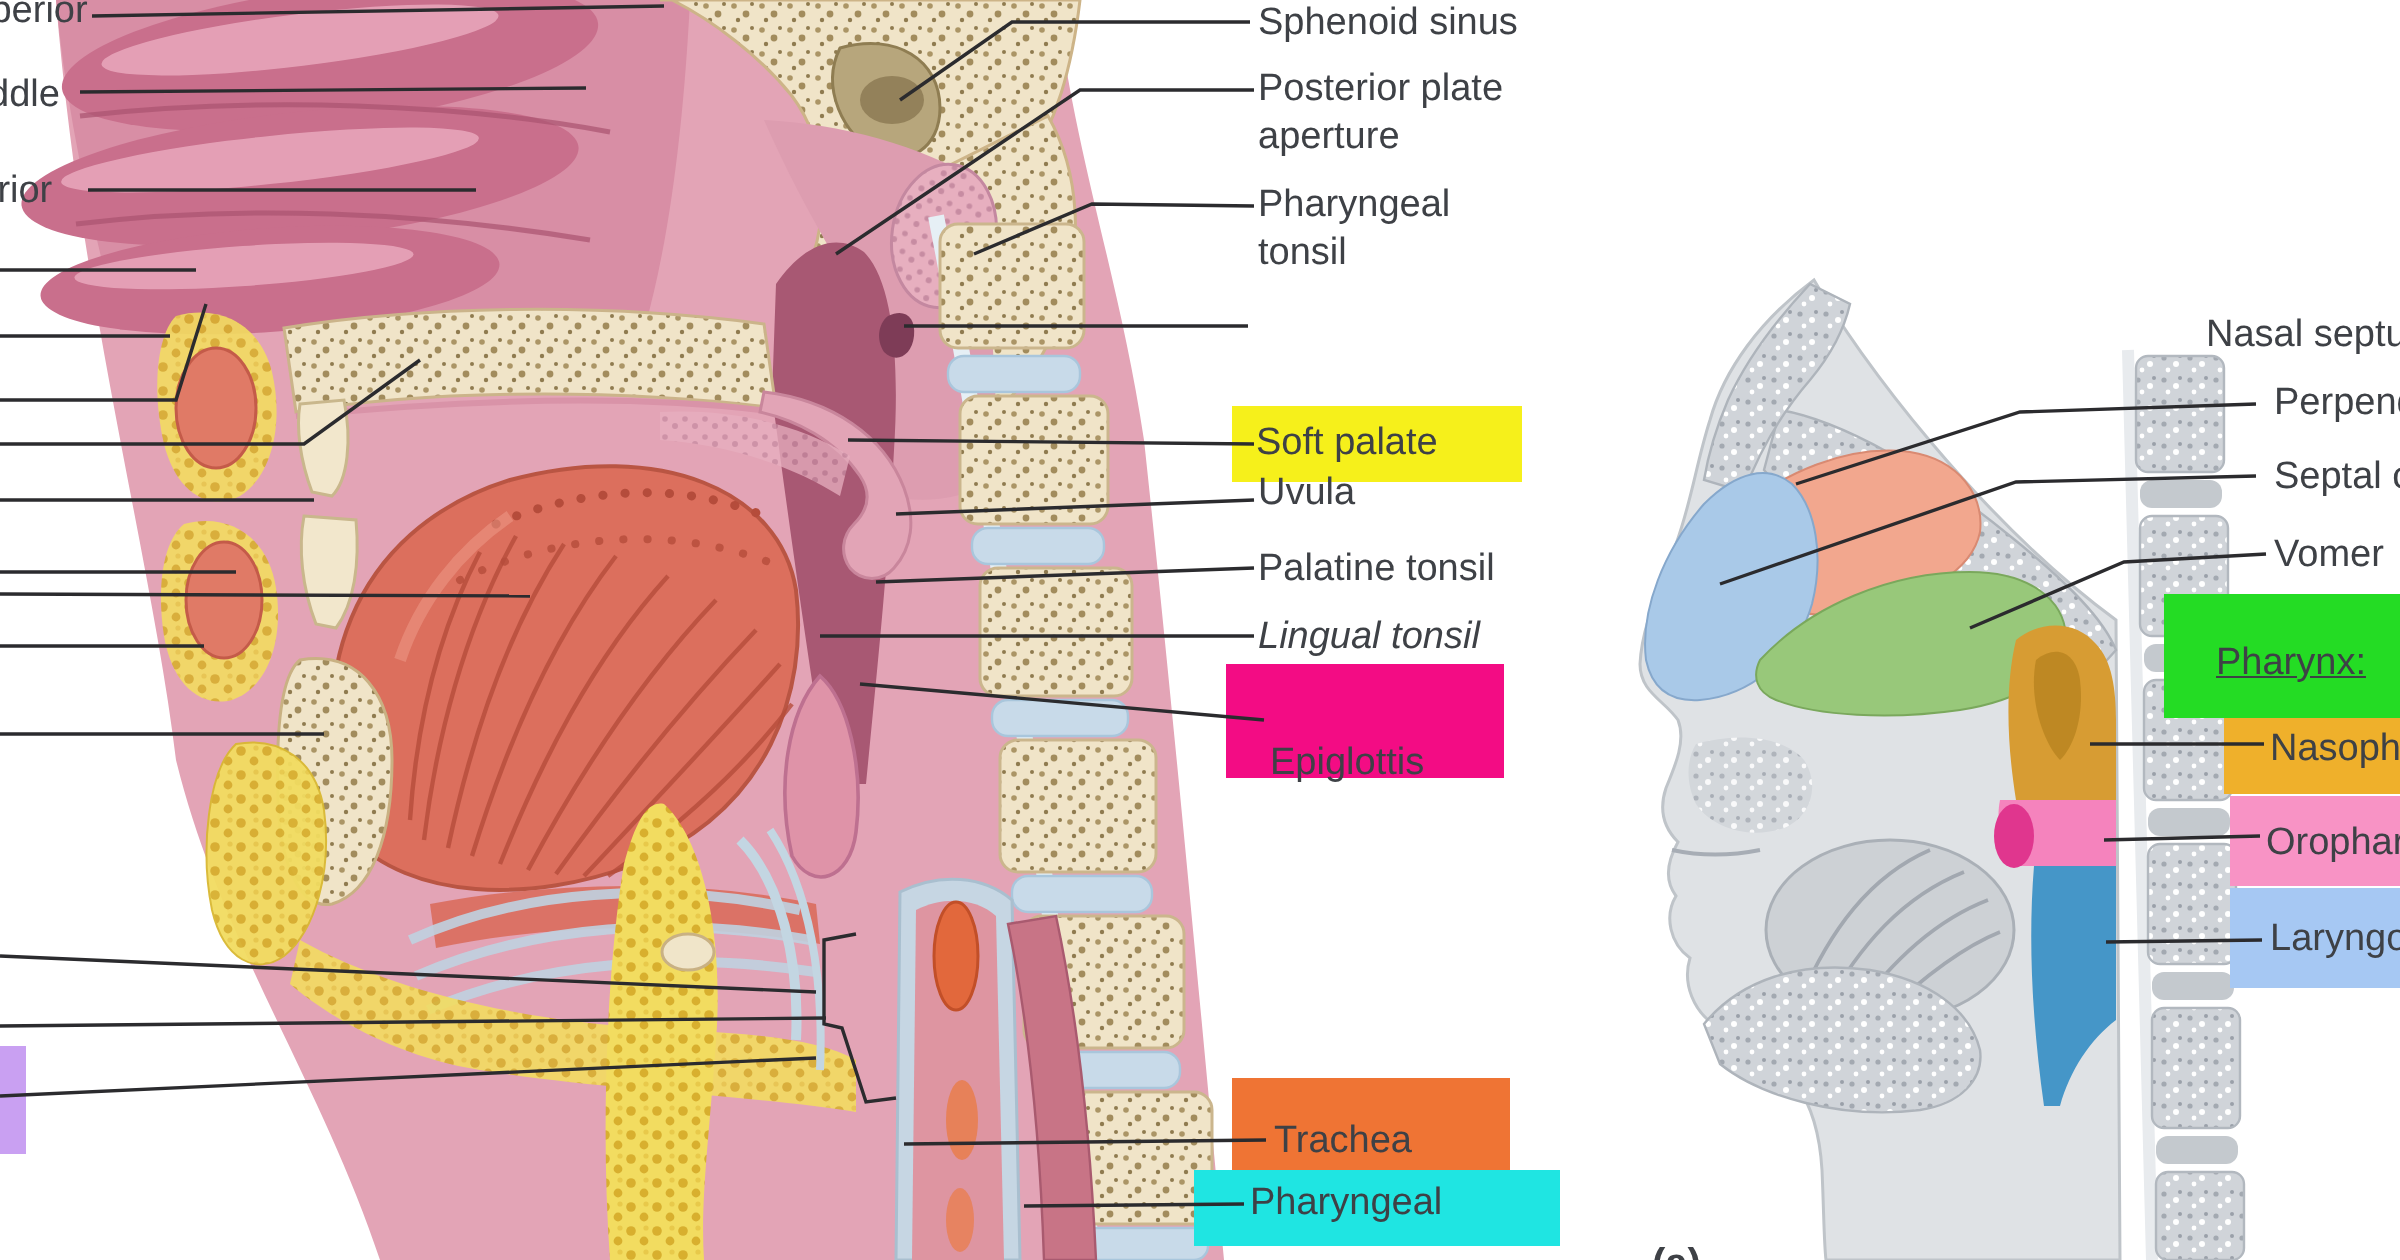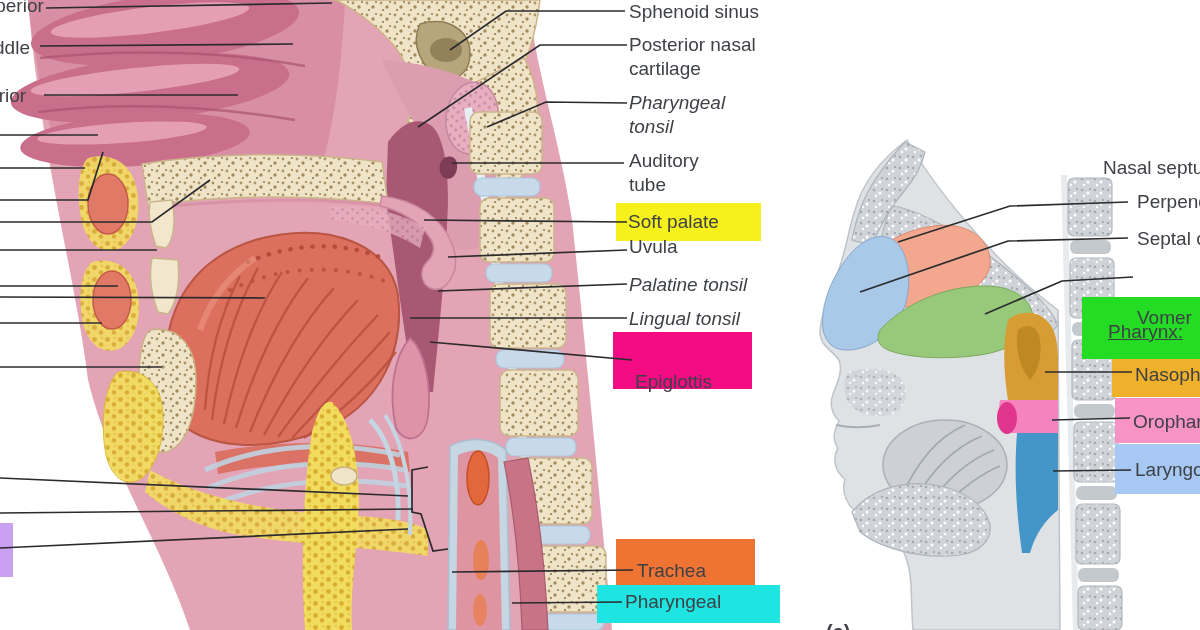--- a/index.html
+++ b/index.html
@@ -244,35 +244,34 @@
       <path d="M1052,420 L1130,418"></path>
       <path d="M1053,471 L1131,470"></path>
     </g>
   </svg>
 
   <div class="lbl" style="left:-28px;top:-6px;">Superior</div>
   <div class="lbl" style="left:-26px;top:36px;">Middle</div>
   <div class="lbl" style="left:-33px;top:84px;">Inferior</div>
 
   <div class="lbl" style="left:629px;top:0px;">Sphenoid sinus</div>
-  <div class="lbl wrap" style="left:629px;top:33px;width:160px;">Posterior nasal cartilage</div>
-  <div class="lbl wrap" style="left:629px;top:91px;width:115px;font-style:italic;">Pharyngeal tonsil</div>
-  <div class="lbl wrap" style="left:629px;top:149px;width:85px;">Auditory tube</div>
+  <div class="lbl wrap" style="left:629px;top:33px;width:160px;">Posterior plate aperture</div>
+  <div class="lbl wrap" style="left:629px;top:91px;width:115px;">Pharyngeal tonsil</div>
   <div class="lbl" style="left:628px;top:210px;">Soft palate</div>
   <div class="lbl" style="left:629px;top:235px;">Uvula</div>
-  <div class="lbl" style="left:629px;top:273px;font-style:italic;">Palatine tonsil</div>
+  <div class="lbl" style="left:629px;top:273px;">Palatine tonsil</div>
   <div class="lbl" style="left:629px;top:307px;font-style:italic;">Lingual tonsil</div>
   <div class="lbl" style="left:635px;top:350px;margin-top:20px;">Epiglottis</div>
   <div class="lbl" style="left:637px;top:559px;">Trachea</div>
   <div class="lbl" style="left:625px;top:590px;">Pharyngeal</div>
 
   <div class="lbl" style="left:1103px;top:156px;">Nasal septum:</div>
   <div class="lbl" style="left:1137px;top:190px;">Perpendicular plate</div>
   <div class="lbl" style="left:1137px;top:227px;">Septal cartilage</div>
-  <div class="lbl" style="left:1137px;top:266px;margin-top:40px;">Vomer</div>
+  <div class="lbl" style="left:1137px;top:266px;">Vomer</div>
   <div class="lbl" style="left:1108px;top:320px;text-decoration:underline;">Pharynx:</div>
   <div class="lbl" style="left:1135px;top:363px;">Nasopharynx</div>
   <div class="lbl" style="left:1133px;top:410px;">Oropharynx</div>
   <div class="lbl" style="left:1135px;top:458px;">Laryngopharynx</div>
 
   <div class="lbl cap" style="left:826px;top:620px;">(a)</div>
 
 </div>
 
 </body></html>

